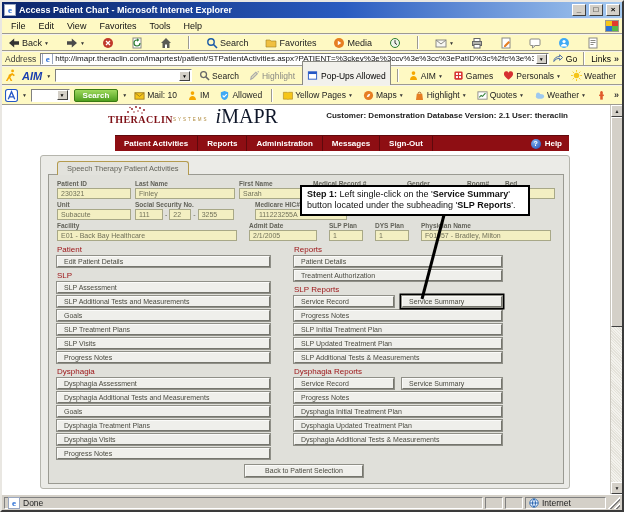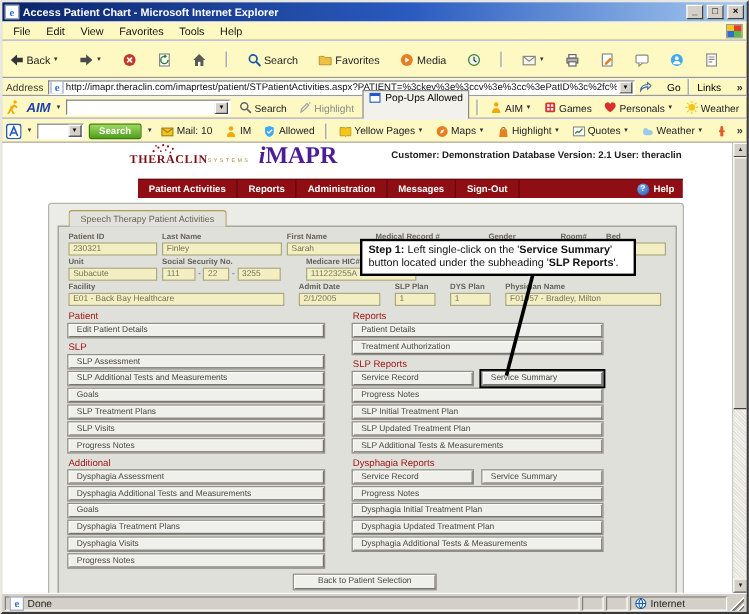--- a/index.html
+++ b/index.html
@@ -11,57 +11,57 @@
   .titlebar{height:16px;background:linear-gradient(90deg,#0a246a,#2a5bc0 55%,#a6caf0);display:flex;align-items:center;padding:0 2px;gap:3px;flex:0 0 auto}
   .titlebar .title{color:#fff;font-weight:bold;font-size:9px;flex:1;white-space:nowrap;overflow:hidden}
   .winbtn{width:14px;height:12px;background:#d4d0c8;border:1px solid;border-color:#fff #404040 #404040 #fff;font-size:8px;font-weight:bold;line-height:9px;text-align:center;color:#000}
   .pageicon{width:12px;height:12px;background:#fff;border:1px solid #9aa7c0;color:#2a6fd6;font-weight:bold;font-size:9px;line-height:10px;text-align:center;font-family:"Liberation Serif",serif}
 
   
   .bar{display:flex;align-items:center;padding:0 3px;background:#fef9c3;border-top:1px solid #f4f2ee;border-bottom:1px solid #9d9a92;flex:0 0 auto}
   .menubar{height:16px;gap:1px}
   .menu-item{padding:0 6px;font-size:9px;color:#111}
   .brandbox{margin-left:auto;width:14px;height:12px;border:1px solid #9d9a92;background:conic-gradient(#e23b2e 0 25%,#58b947 0 50%,#2a6fd6 0 75%,#f5c518 0)}
-  .toolbar{height:31px;gap:11px;font-size:9px}
+  .toolbar{height:17px;gap:11px;font-size:9px}
   .tbtn{display:flex;align-items:center;gap:2px;padding:0 3px;color:#222;white-space:nowrap}
   .tbtn.dim{color:#8a8a84}
   .dd{font-size:5px;color:#333;line-height:6px}
   .sep{width:2px;height:13px;border-left:1px solid #9d9a92;border-right:1px solid #fff;margin:0 2px}
   .ic{flex:0 0 auto}
 
   
   .addressbar{height:15px;gap:4px;font-size:8.5px}
   .addr-label{color:#3c3c38}
   .addr-box{flex:1;height:12px;background:#fff;border:1px solid;border-color:#808080 #fff #fff #808080;display:flex;align-items:center;gap:2px;padding:0 1px;overflow:hidden}
   .addr-url{font-size:8px;color:#111;white-space:nowrap;overflow:hidden}
   .combo-dd{width:11px;height:10px;background:#d4d0c8;border:1px solid;border-color:#fff #404040 #404040 #fff;text-align:center;font-size:5px;line-height:8px;flex:0 0 auto;margin-left:auto}
-  .golinks{display:flex;align-items:flex-start;gap:13px;white-space:nowrap}
+  .golinks{display:flex;align-items:flex-start;gap:3px;white-space:nowrap}
 
   
   .aimbar{height:19px;gap:4px;font-size:8.5px}
   .aolbar{height:20px;gap:4px;font-size:8.5px}
   .aim-word{color:#1a3fb0;font-weight:bold;font-style:italic;font-size:11px}
   .combobox{width:140px;height:13px;background:#fff;border:1px solid;border-color:#808080 #fff #fff #808080;display:flex;align-items:center;padding:0 1px}
-  .toggle{border:1px solid #8a8a84;background:#f2f1ec;height:30px;display:flex;align-items:flex-start;gap:3px;padding:0 4px;white-space:nowrap}
+  .toggle{border:1px solid #8a8a84;background:#f2f1ec;height:30px;display:flex;align-items:center;gap:3px;padding:0 4px;white-space:nowrap}
   .searchbtn{background:linear-gradient(#9ed95d,#4f9f1f);border:1px solid #3a7a12;border-radius:2px;color:#fff;font-weight:bold;font-size:8px;height:13px;display:flex;align-items:center;padding:0 8px}
   .chev{font-weight:bold;font-size:9px;color:#333}
 
   
   .viewport{flex:1 1 auto;background:#fff;display:flex;position:relative;overflow:hidden}
   .page{width:608px;position:relative;font-family:"Liberation Sans",sans-serif}
   .vscroll{width:12px;background:repeating-linear-gradient(45deg,#f3f2ed 0 1px,#e4e2da 1px 2px);position:relative;border-left:1px solid #c9c6be}
   .varrow{position:absolute;left:0;width:12px;height:12px;background:#d4d0c8;border:1px solid;border-color:#fff #404040 #404040 #fff;font-size:5px;text-align:center;line-height:10px;color:#222}
   .vthumb{position:absolute;left:0;top:12px;width:12px;height:210px;background:#d4d0c8;border:1px solid;border-color:#fff #404040 #404040 #fff}
 
   
   .logo{position:absolute;left:106px;top:2px;display:flex;align-items:flex-end;gap:7px}
   .theraclin{display:flex;flex-direction:row;align-items:center;line-height:1}
   .theraclin .tc-name{font-family:"Liberation Serif",serif;font-weight:bold;font-size:10px;color:#7e1016;letter-spacing:.5px}
   .theraclin .tc-sub{font-size:4.5px;color:#b08a3c;letter-spacing:2px}
-  .imapr{font-family:"Liberation Serif",serif;font-weight:bold;font-size:20px;color:#4c1d95;line-height:.9}
+  .imapr{font-family:"Liberation Serif",serif;font-weight:normal;font-size:20px;color:#0f172a;line-height:.9}
   .imapr .i{font-style:italic}
   .customer{position:absolute;right:42px;top:6px;font-size:8px;font-weight:bold;color:#1c1c1c;white-space:nowrap}
 
   .navbar{position:absolute;left:113px;top:30px;width:454px;height:16px;background:#8e0e13;border-top:1px solid #5f090c;display:flex;align-items:stretch;color:#fff}
   .nav-item{display:flex;align-items:center;padding:0 9px;font-size:8px;font-weight:bold;border-right:1px solid #5f090c;white-space:nowrap}
   .nav-help{margin-left:auto;display:flex;align-items:center;gap:4px;padding:0 7px;font-size:8px;font-weight:bold}
   .help-ic{width:10px;height:10px;border-radius:50%;background:radial-gradient(circle at 35% 30%,#7fb2f0,#1d49b5);color:#fff;font-size:7px;font-weight:bold;text-align:center;line-height:10px}
 
   
   .outer{position:absolute;left:38px;top:50px;width:530px;height:334px;background:#ebebe7;border:1px solid #b5b5ad;border-radius:3px}
@@ -506,21 +506,21 @@
             <div class="colL">
               <div class="shead">Patient</div>
               <button class="pbtn">Edit Patient Details</button>
               <div class="shead">SLP</div>
               <button class="pbtn">SLP Assessment</button>
               <button class="pbtn">SLP Additional Tests and Measurements</button>
               <button class="pbtn">Goals</button>
               <button class="pbtn">SLP Treatment Plans</button>
               <button class="pbtn">SLP Visits</button>
               <button class="pbtn">Progress Notes</button>
-              <div class="shead">Additional</div>
+              <div class="shead">Dysphagia</div>
               <button class="pbtn">Dysphagia Assessment</button>
               <button class="pbtn">Dysphagia Additional Tests and Measurements</button>
               <button class="pbtn">Goals</button>
               <button class="pbtn">Dysphagia Treatment Plans</button>
               <button class="pbtn">Dysphagia Visits</button>
               <button class="pbtn">Progress Notes</button>
             </div>
             <div class="colR">
               <div class="shead">Reports</div>
               <button class="pbtn">Patient Details</button>

